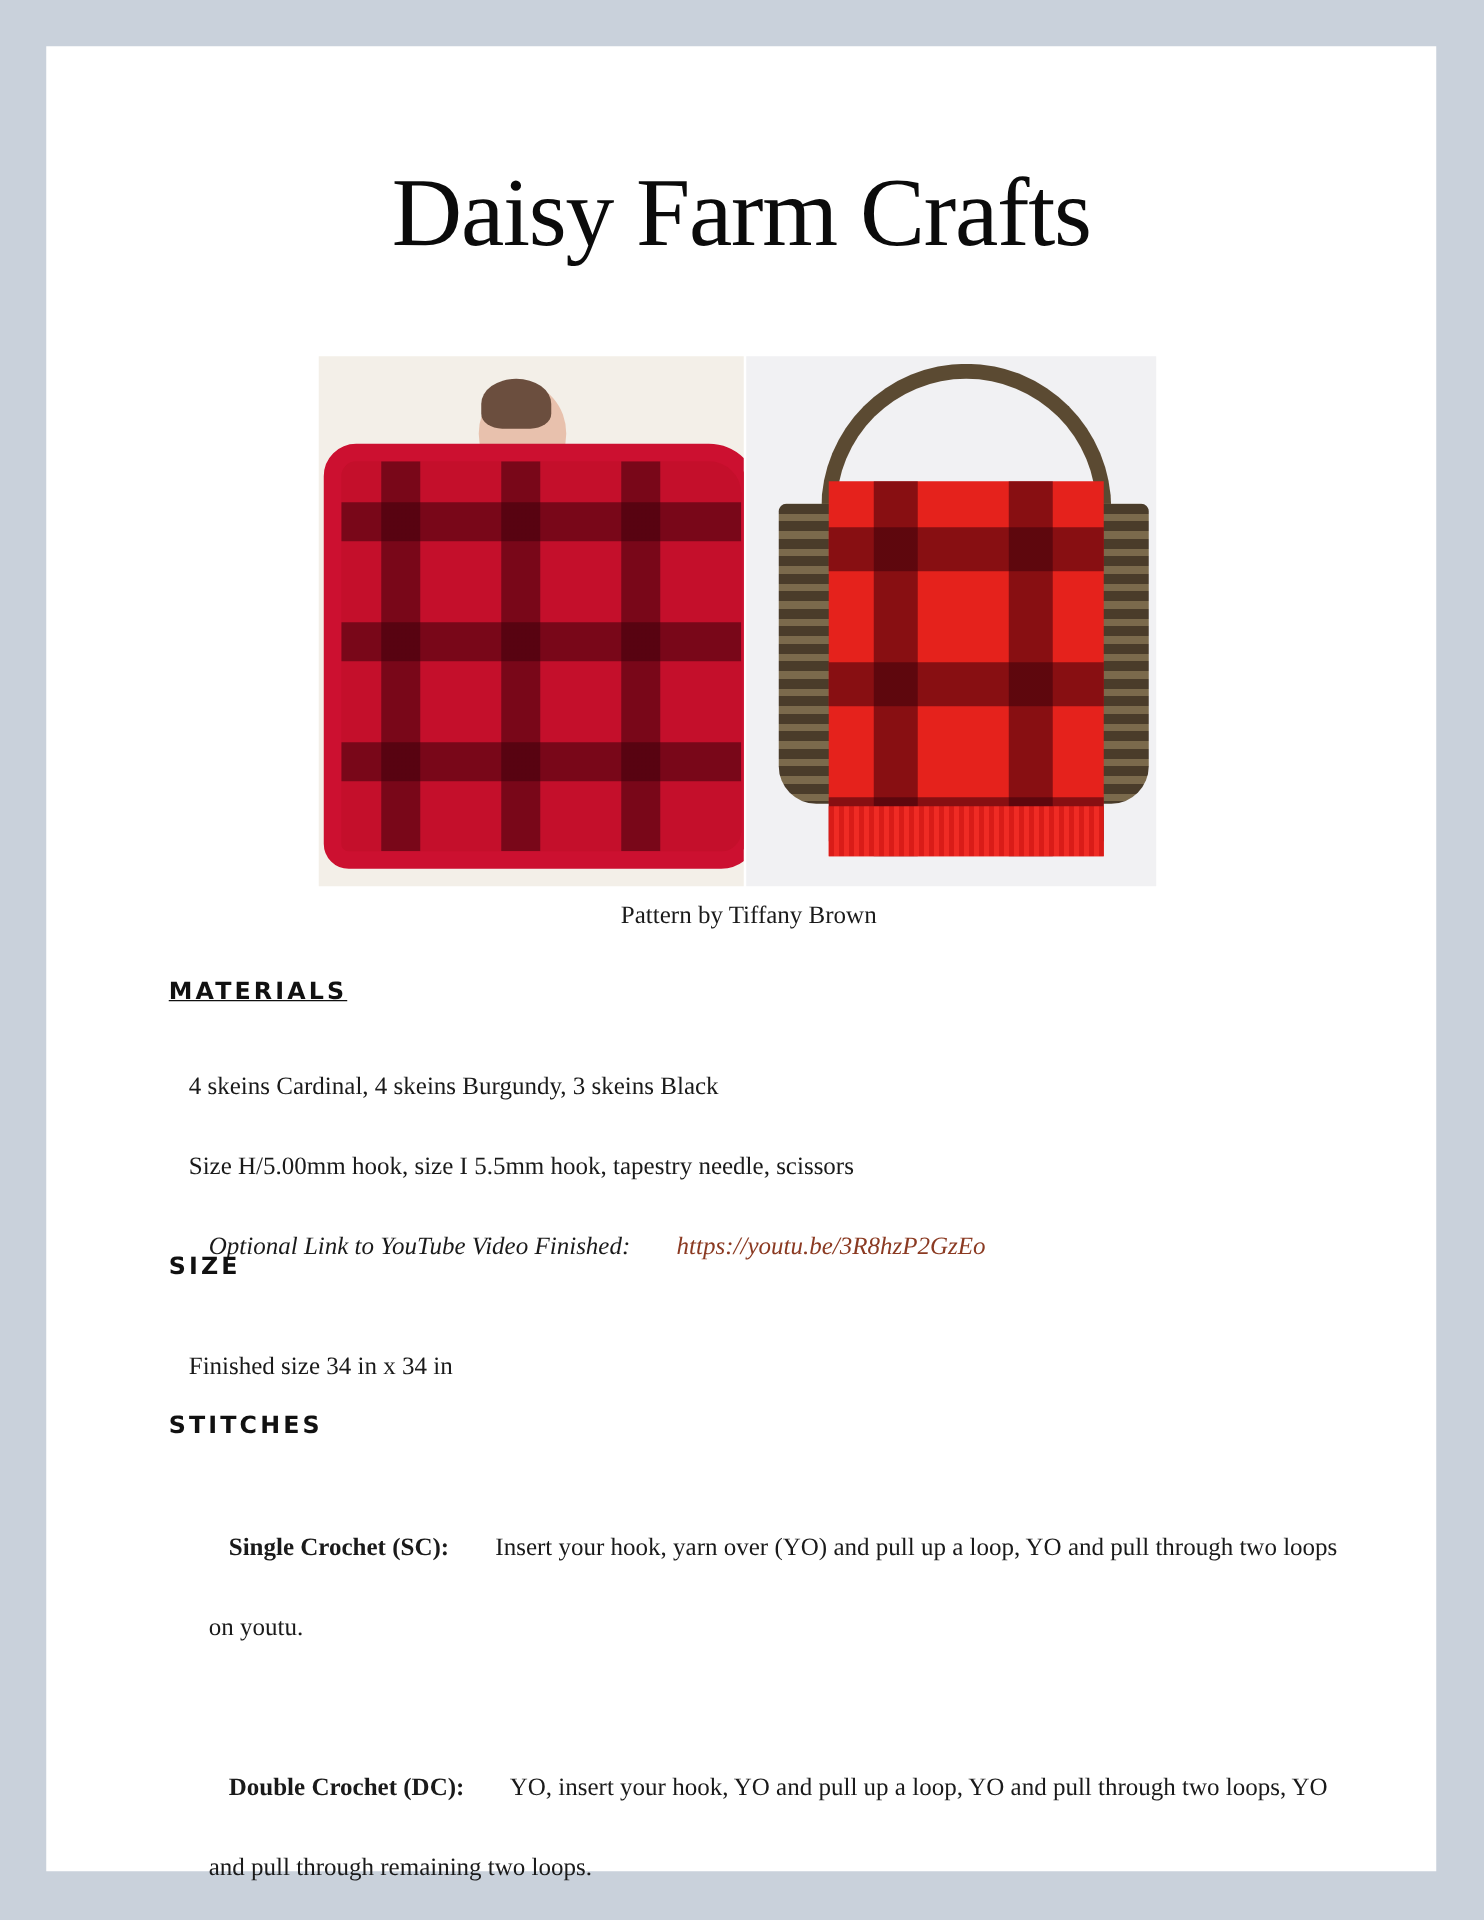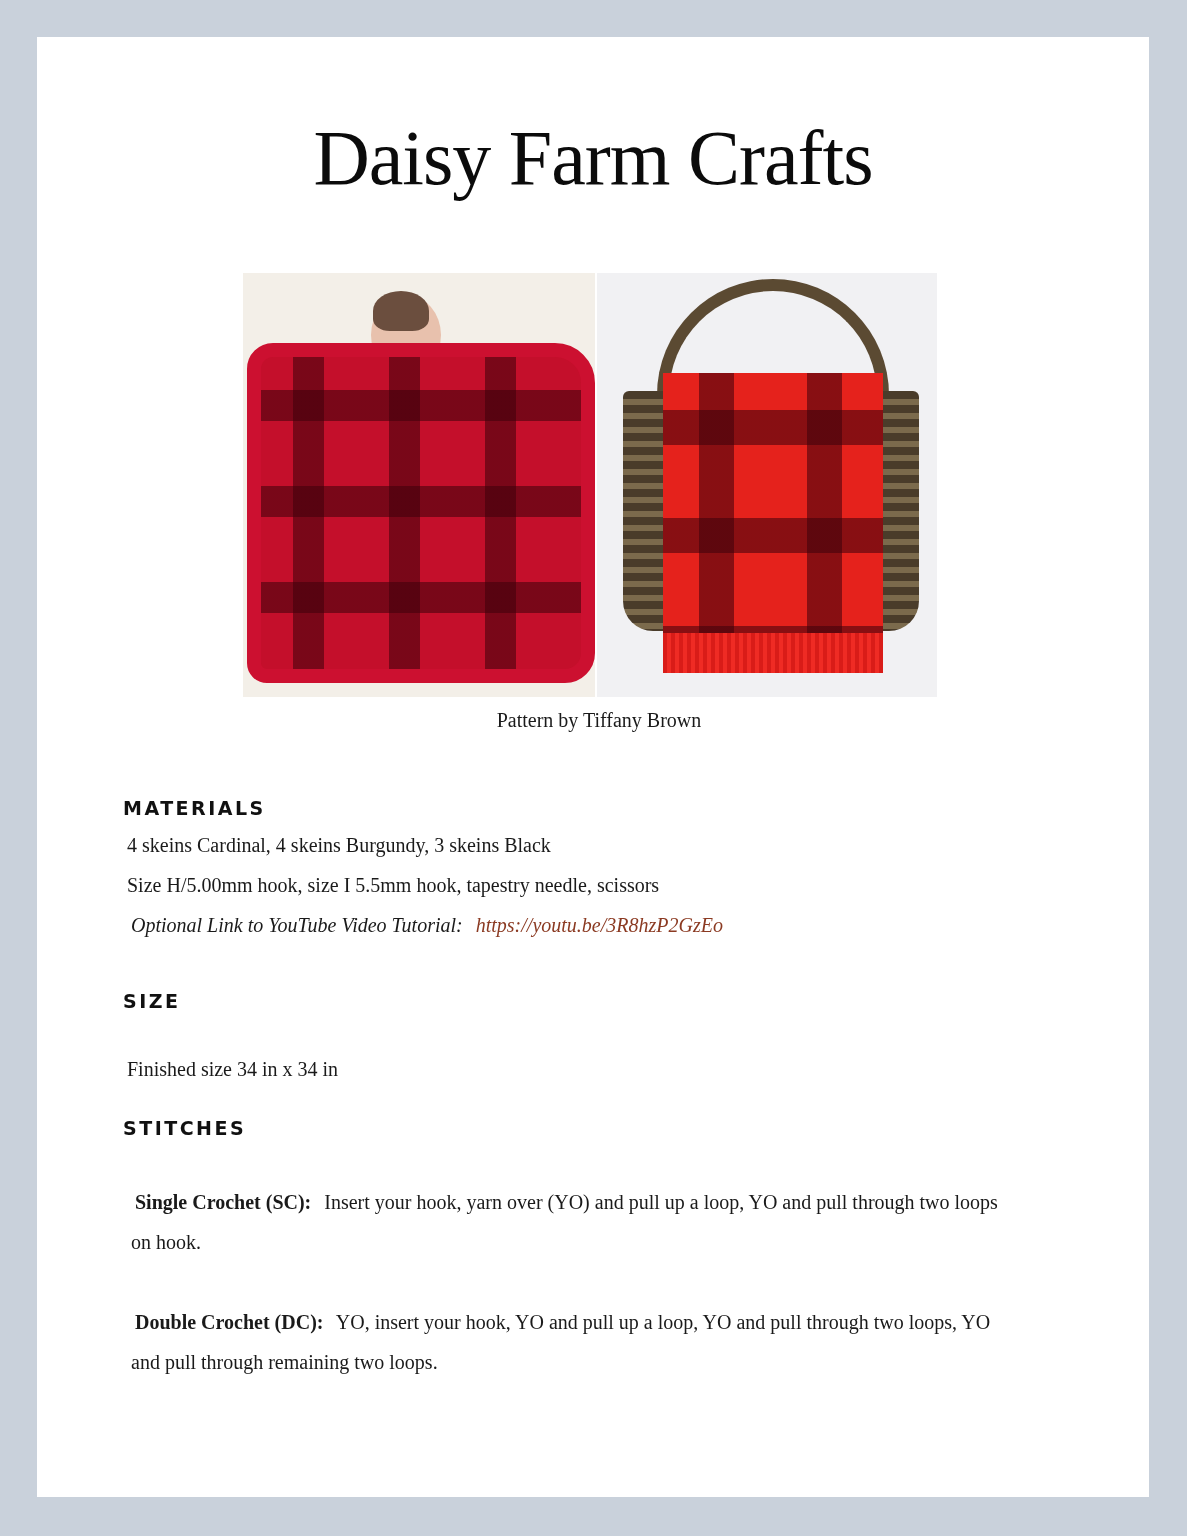--- a/index.html
+++ b/index.html
@@ -1,15 +1,15 @@
 <!DOCTYPE html>
 <html><head>
   <meta charset="utf-8">
   <style>
-    * { box-sizing: border-box; margin: 0; padding: 4px; }
+    * { box-sizing: border-box; margin: 0; padding: 16px; }
     html, body {
       width: 1187px; height: 1536px;
       background: #c9d1db;
       overflow: hidden;
     }
     .page {
       position: absolute;
       left: 37px; top: 37px;
       width: 1112px; height: 1460px;
       background: #ffffff;
@@ -144,40 +144,40 @@
     <div class="photo photo-right" title="Red buffalo check crochet blanket draped over a wicker basket">
       <div class="basket-handle"></div>
       <div class="basket-body"></div>
       <div class="plaid"></div>
       <div class="ribbing"></div>
     </div>
   </div>
 
   <div class="byline">Pattern by Tiffany Brown</div>
 
-  <h2 class="section-heading" style="top:756px;">MATERIALS</h2>
+  <h2 class="section-heading" style="top:729px;text-decoration:underline;">MATERIALS</h2>
   <div class="body-text" style="top:784px;">
     <span class="line">4 skeins Cardinal, 4 skeins Burgundy, 3 skeins Black</span>
     <span class="line">Size H/5.00mm hook, size I 5.5mm hook, tapestry needle, scissors</span>
     <span class="line">
-      <span class="italic">Optional Link to YouTube Video Tutorial:</span>
+      <span class="italic">Optional Link to YouTube Video Finished:</span>
       <a class="link">https://youtu.be/3R8hzP2GzEo</a>
     </span>
   </div>
 
   <h2 class="section-heading" style="top:949px;">SIZE</h2>
   <div class="body-text" style="top:1008px;">
     <span class="line">Finished size 34 in x 34 in</span>
   </div>
 
   <h2 class="section-heading" style="top:1076px;">STITCHES</h2>
   <div class="body-text" style="top:1137px;">
     <div class="stitch">
       <span class="line"><span class="bold">Single Crochet (SC):</span><span> Insert your hook, yarn over (YO) and pull up a loop, YO and pull through two loops</span></span>
-      <span class="line">on hook.</span>
+      <span class="line">on youtu.</span>
     </div>
     <div class="stitch">
       <span class="line"><span class="bold">Double Crochet (DC):</span><span> YO, insert your hook, YO and pull up a loop, YO and pull through two loops, YO</span></span>
       <span class="line">and pull through remaining two loops.</span>
     </div>
   </div>
 
 </div>
 
 </body></html>

